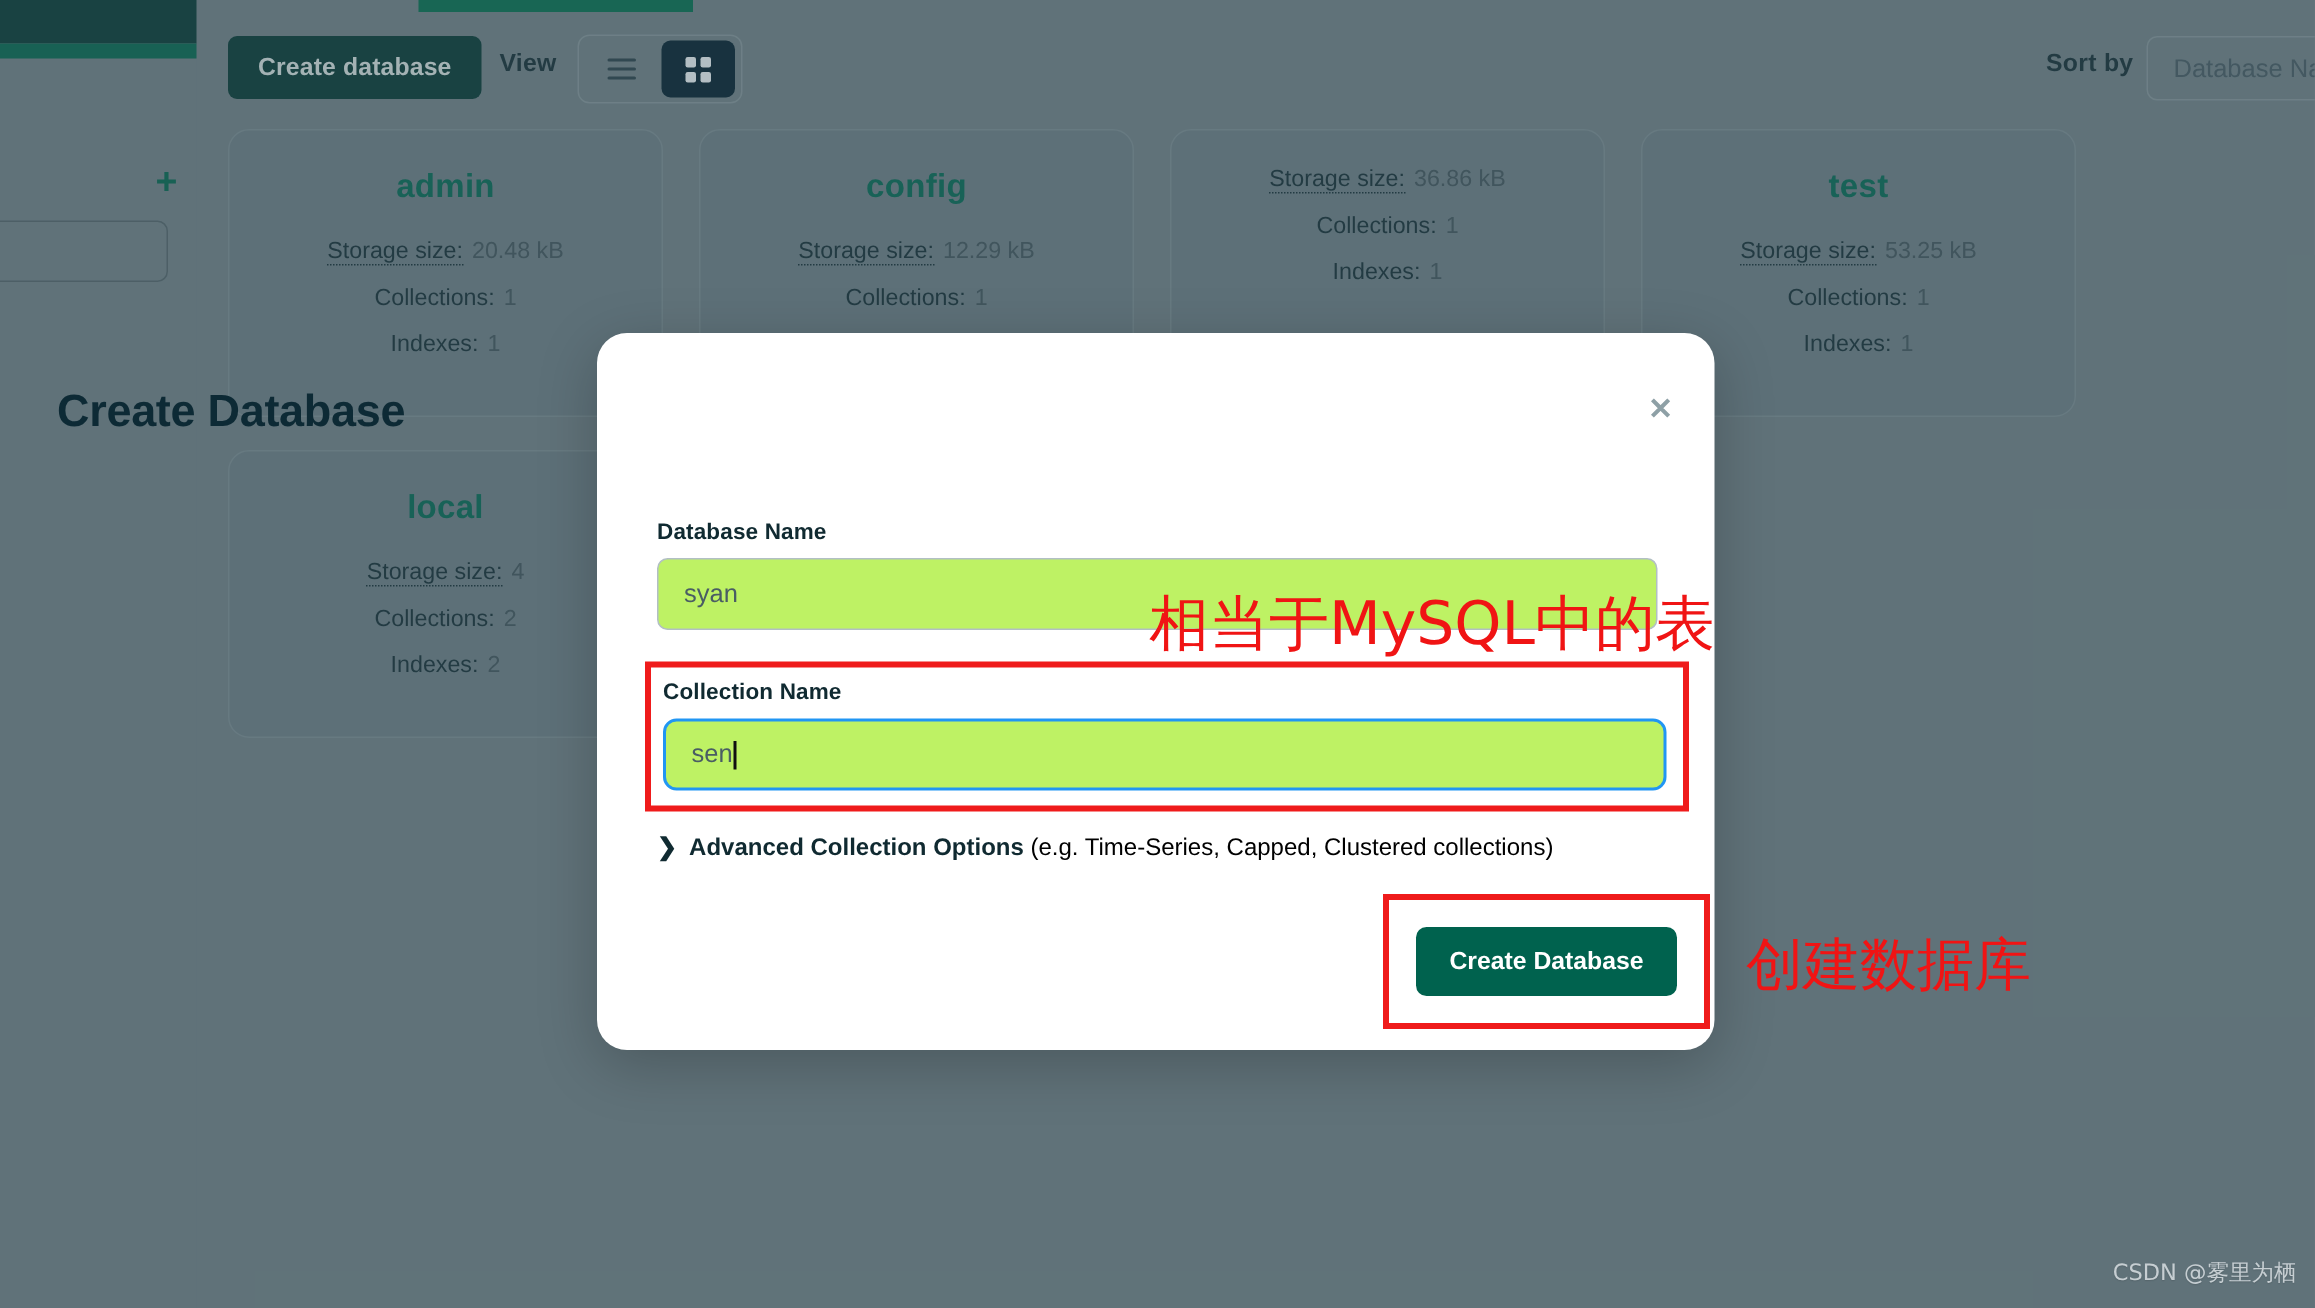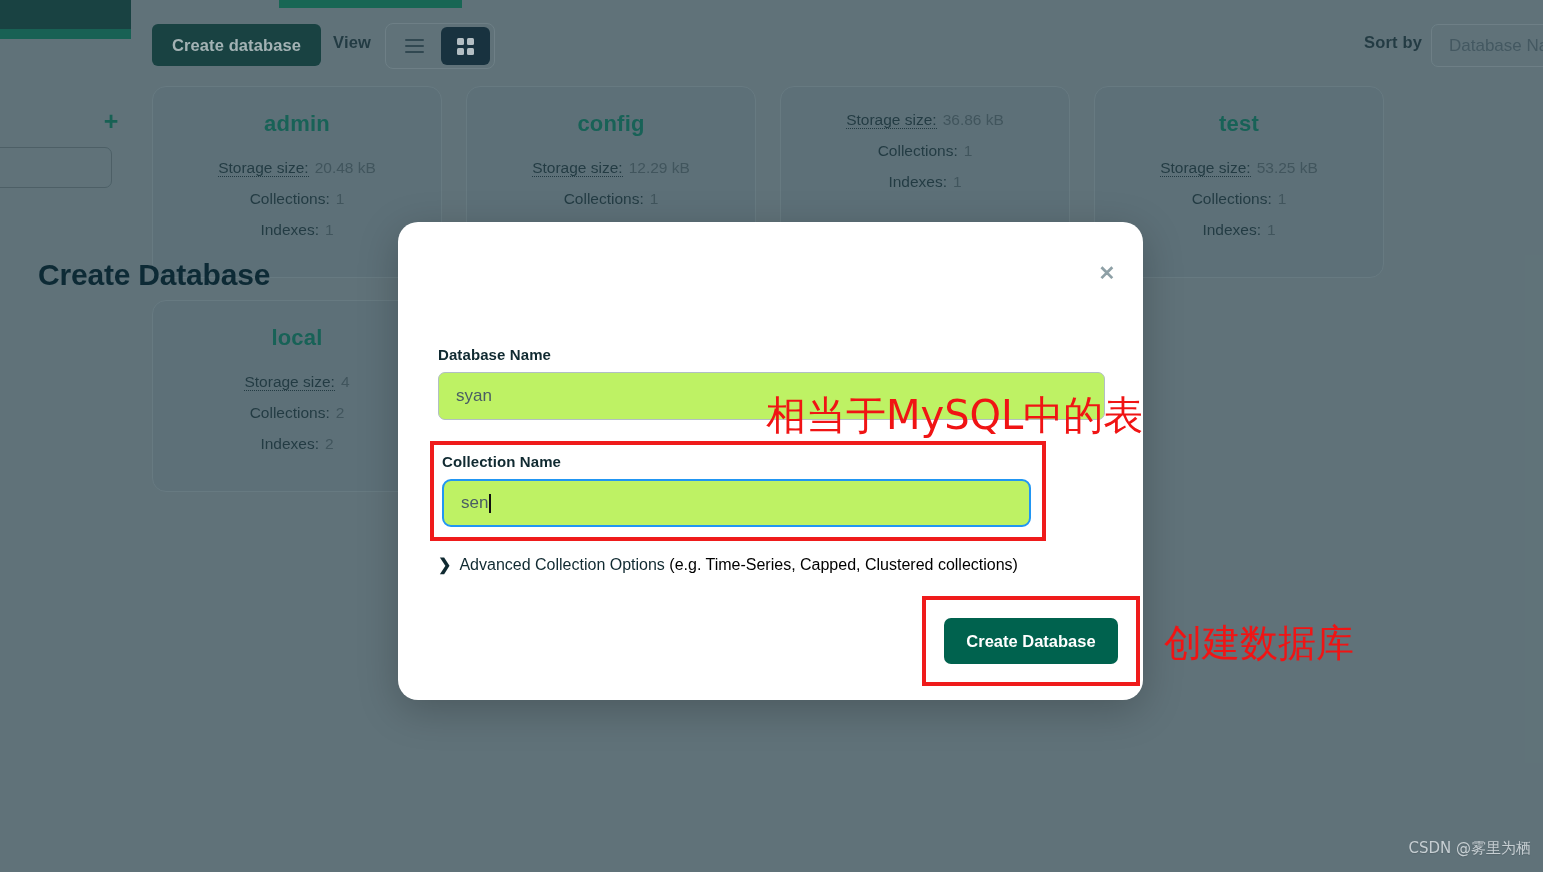--- a/index.html
+++ b/index.html
@@ -216,21 +216,21 @@
   .field-input.focused {
     border: 2.5px solid #2196f3;
     border-radius: 9px;
   }
   .field-db {
     position: absolute; left: 438px; top: 346px;
     width: 667px;
   }
   .collection-wrap {
     position: absolute; left: 430px; top: 441px;
-    width: 616px; height: 100px;
+    width: 696px; height: 100px;
     border: 4px solid #ef1b1b;
     background: #fff;
     padding: 8px 11px 0 8px;
   }
   .caret {
     display: inline-block;
     width: 1.5px; height: 19px;
     background: #101010;
     margin-left: 1px;
     vertical-align: -3px;
@@ -240,21 +240,21 @@
     font-size: 16px;
     color: #102a31;
     white-space: nowrap;
   }
   .adv-chevron {
     display: inline-block;
     font-weight: 700; font-size: 16px;
     color: #102a31;
     margin-right: 8px;
   }
-  .adv-strong { font-weight: 400; margin-top: 24px; }
+  .adv-strong { font-weight: 700; margin-top: 24px; }
   .adv-hint { color: #000000; font-weight: 400; }
   .modal-footer {
     position: absolute; left: 438px; top: 618px;
     width: 667px; height: 50px;
     display: flex; justify-content: flex-end;
     align-items: center;
   }
   .cancel-btn {
     height: 46px; padding: 0 22px;
     border: 1px solid #c3ced2;

